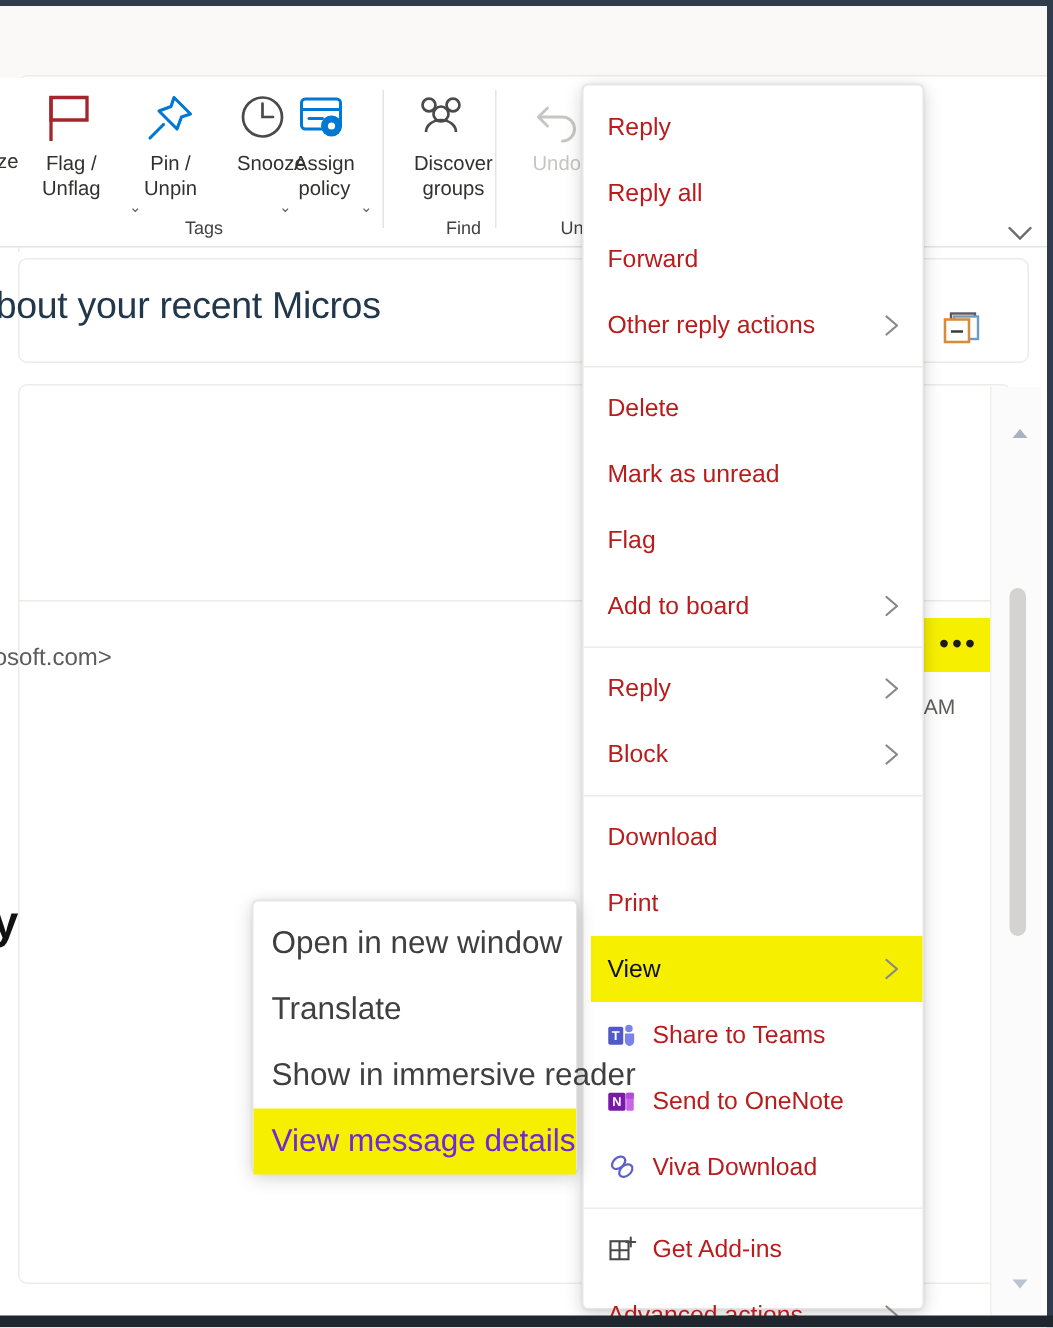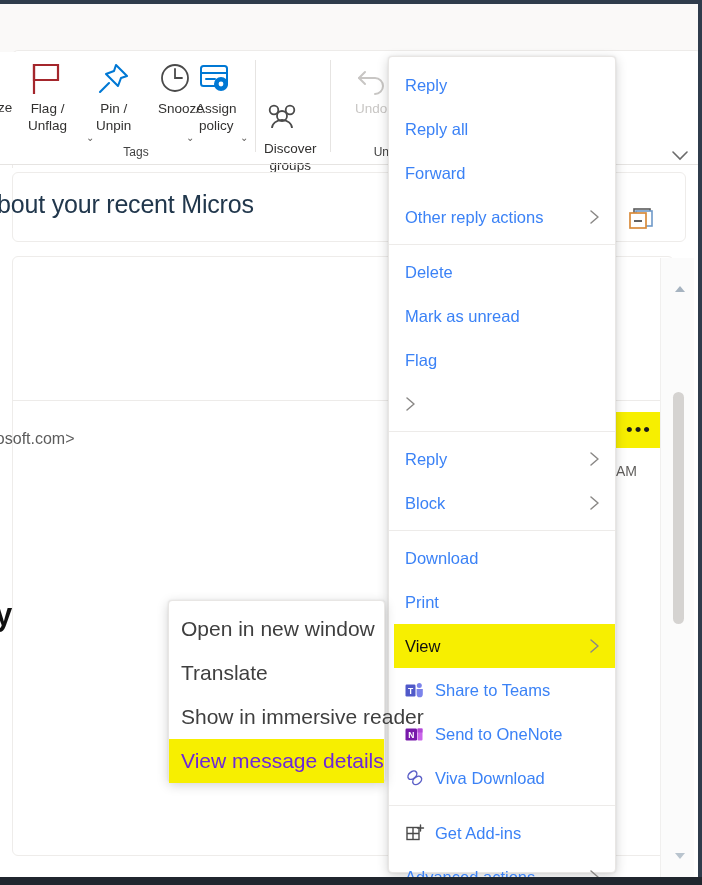--- a/index.html
+++ b/index.html
@@ -104,21 +104,21 @@
 
   
   .ctx-menu {
     position:absolute; left:388px; top:56px; width:228px; height:817px;
     background:#ffffff; border:1px solid #e8e6e4; border-radius:4px;
     box-shadow: 0 3px 12px rgba(0,0,0,0.18), 0 0 2px rgba(0,0,0,0.10);
     z-index:40; padding:6px 0 0 0;
   }
   .ctx-item {
     position:relative; height:44px; display:flex; align-items:center;
-    padding-left:16px; padding-right:14px; font-size:16.5px; color:#3b82f6;
+    padding-left:16px; padding-right:14px; font-size:16.5px; color:#b91c1c;
     white-space:nowrap;
   }
   .ctx-item .ci-icon { width:30px; display:flex; align-items:center; justify-content:flex-start; flex:0 0 auto; }
   .ctx-item .ci-label { flex:1 1 auto; }
   .ctx-item .ci-chev { flex:0 0 auto; color:#8a8886; display:flex; align-items:center; }
   .ctx-item.highlight { background:#f7ef00; color:#101010; margin-left:5px; padding-left:11px; }
   .ctx-sep { height:1px; background:#edebe9; margin:5px 0; }
 
   
   .sub-menu {
@@ -194,21 +194,21 @@
         <span class="lbl">Assign
 policy</span>
       </div>
       <span class="rb-caret" style="position:absolute; left:222px; top:80px;">⌄</span>
 
       <div class="grp-label">Tags</div>
     </div>
 
     <div class="rb-divider" style="left:255px;"></div>
 
-    <div class="rb-group" style="left:261px; width:72px;margin-top:40px;">
+    <div class="rb-group" style="left:273px; width:72px;">
       <div class="rb-btn" style="left:3px;">
         <span class="ic">
           <svg width="36" height="34" viewBox="0 0 36 34">
             <circle cx="10" cy="8" r="4.3" stroke="#4a4a4a" stroke-width="1.8" fill="none"></circle>
             <circle cx="26" cy="8" r="4.3" stroke="#4a4a4a" stroke-width="1.8" fill="none"></circle>
             <circle cx="18" cy="14" r="5" stroke="#4a4a4a" stroke-width="1.8" fill="none"></circle>
             <path d="M8 26 a10 8 0 0 1 20 0" stroke="#4a4a4a" stroke-width="1.8" fill="none"></path>
           </svg>
         </span>
         <span class="lbl">Discover
@@ -303,20 +303,21 @@
       <div class="ctx-item">
         <span class="ci-label">Delete</span>
       </div>
       <div class="ctx-item">
         <span class="ci-label">Mark as unread</span>
       </div>
       <div class="ctx-item">
         <span class="ci-label">Flag</span>
       </div>
       <div class="ctx-item">
+        <span class="ci-label">Add to board</span>
         <span class="ci-chev">
           <svg width="12" height="16" viewBox="0 0 12 16">
             <path d="M2 2 L9 8 L2 14" stroke="#8a8886" stroke-width="1.5" fill="none" stroke-linecap="round" stroke-linejoin="round"></path>
           </svg>
         </span>
       </div>
       <div class="ctx-sep"></div>
       <div class="ctx-item">
         <span class="ci-label">Reply</span>
         <span class="ci-chev">

